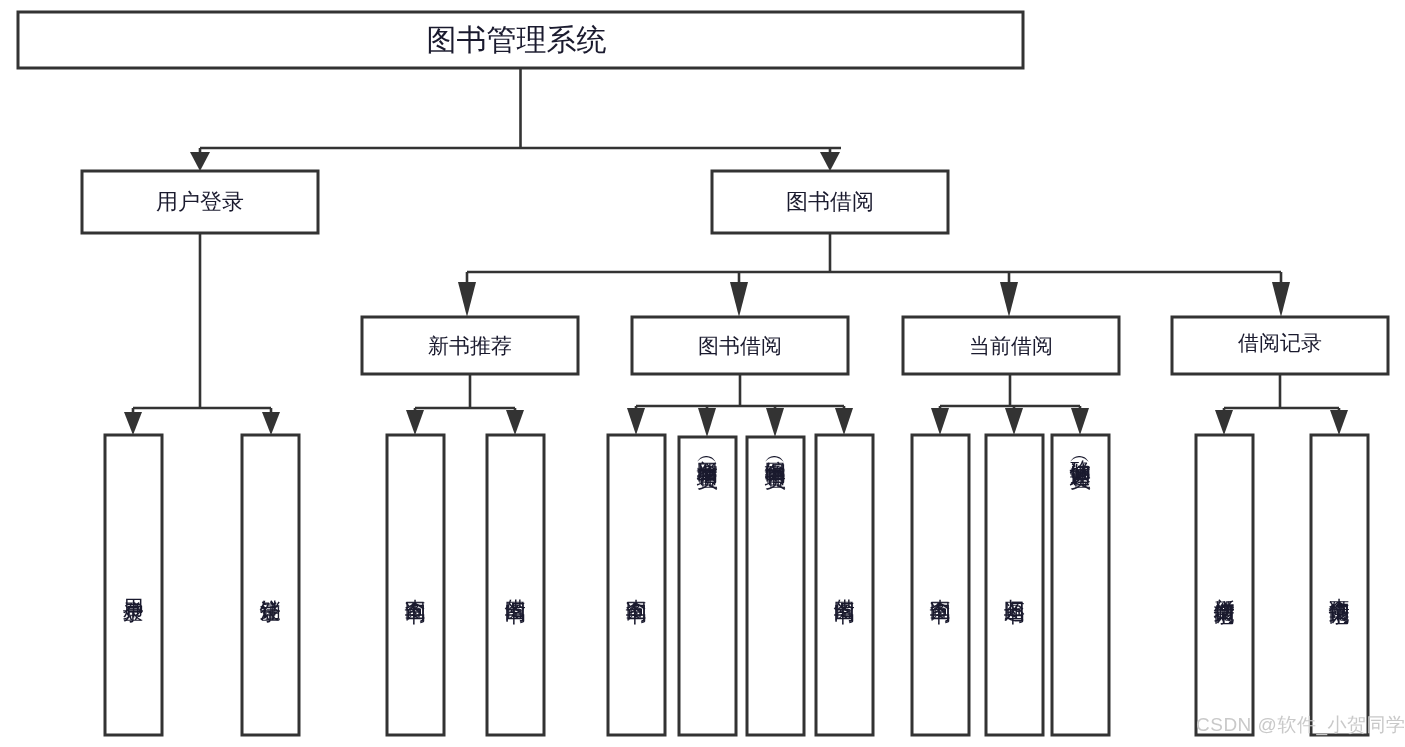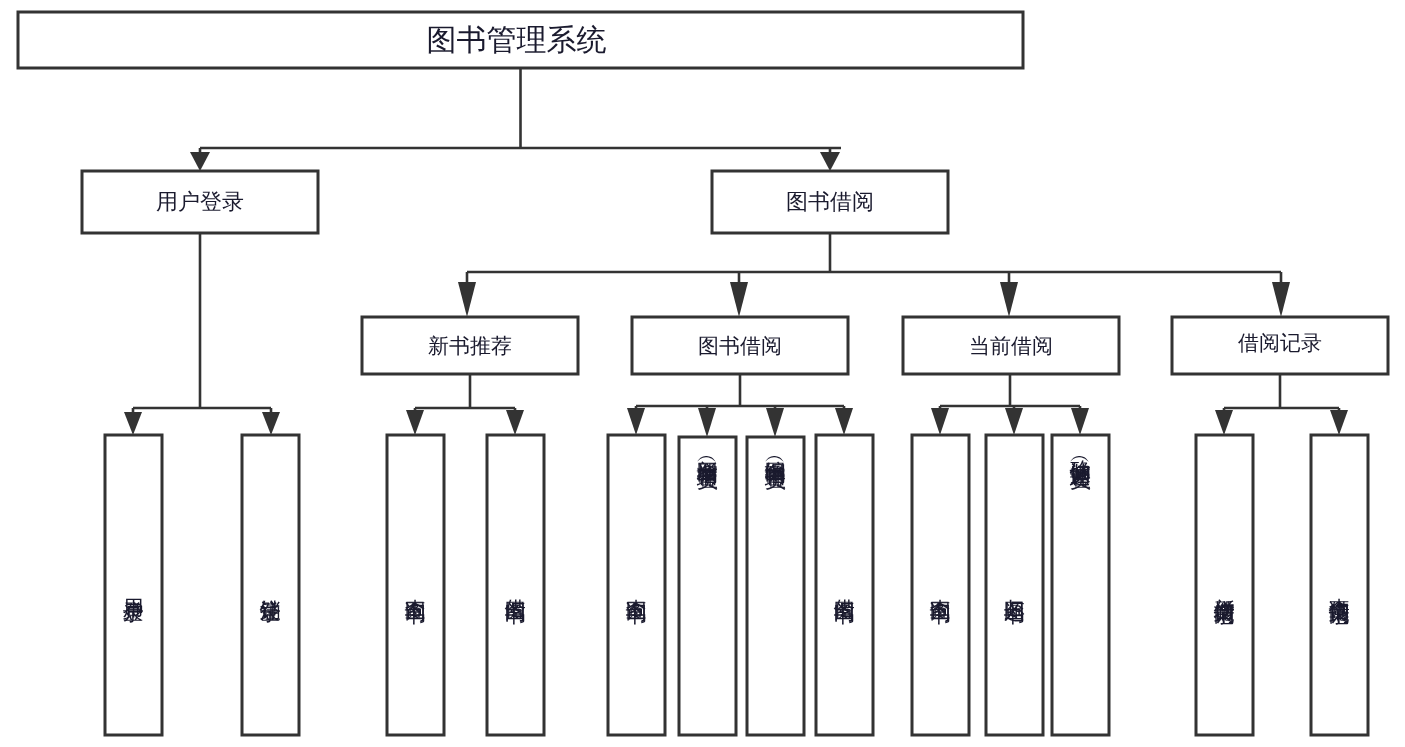--- a/index.html
+++ b/index.html
@@ -205,14 +205,15 @@
   <div class="vlabel-wrap" style="left:608px; top:435px; width:57px; height:300px;">查询图书</div>
   <div class="vlabel-wrap" style="left:679px; top:437px; width:57px; height:298px; justify-content:flex-start; padding-top:6px; box-sizing:border-box;">新增图书（管理员）</div>
   <div class="vlabel-wrap" style="left:747px; top:437px; width:57px; height:298px; justify-content:flex-start; padding-top:6px; box-sizing:border-box;">编辑图书（管理员）</div>
   <div class="vlabel-wrap" style="left:816px; top:435px; width:57px; height:300px;">借阅图书</div>
   <div class="vlabel-wrap" style="left:912px; top:435px; width:57px; height:300px;">查询图书</div>
   <div class="vlabel-wrap" style="left:986px; top:435px; width:57px; height:300px;">归还图书</div>
   <div class="vlabel-wrap" style="left:1052px; top:435px; width:57px; height:300px; justify-content:flex-start; padding-top:8px; box-sizing:border-box;">确认归还（管理员）</div>
   <div class="vlabel-wrap" style="left:1196px; top:435px; width:57px; height:300px;">新增借阅记录</div>
   <div class="vlabel-wrap" style="left:1311px; top:435px; width:57px; height:300px;">查询借阅记录</div>
 
+  <div class="watermark" style="left:1196px; top:712px;">CSDN @软件_小贺同学</div>
 
 </div>
 
 </body></html>

